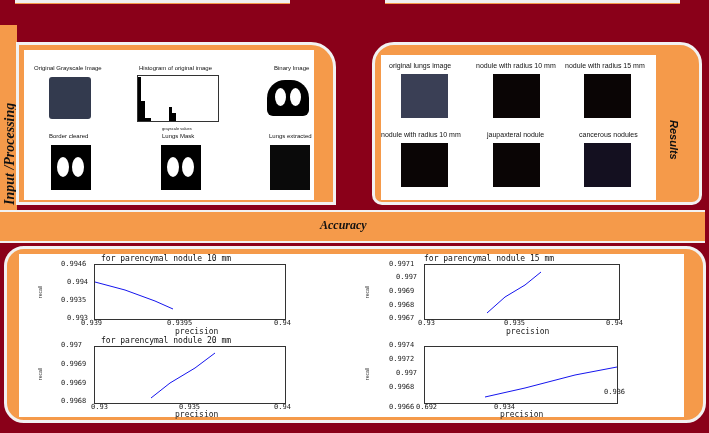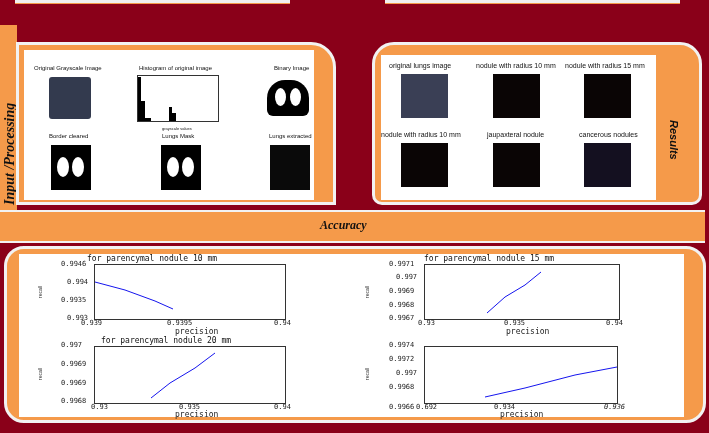--- a/index.html
+++ b/index.html
@@ -79,21 +79,21 @@
 </div>
 
 <div style="position:absolute;left:0;top:210px;width:705px;height:33px;background:#f59a4a;border-top:2px solid #f2f2f2;border-bottom:2px solid #f2f2f2;box-sizing:border-box;">
   <div style="position:absolute;left:320px;top:6px;font-family:'Liberation Serif',serif;font-style:italic;font-weight:bold;font-size:12px;color:#111;">Accuracy</div>
 </div>
 
 <div class="panel" style="left:4px;top:246px;width:702px;height:177px;border-radius:20px;">
   <div class="inner" style="left:12px;top:5px;width:665px;height:163px;">
 
     <div class="plot" style="left:0;top:0;width:330px;height:80px;">
-      <div class="ttl" style="left:68px;top:0px;">for parencymal nodule 10 mm</div>
+      <div class="ttl" style="left:82px;top:0px;">for parencymal nodule 10 mm</div>
       <div class="axes" style="left:75px;top:10px;width:190px;height:54px;">
         <svg width="190" height="54">
             <polyline points="0,17 30,25 60,36 78,44" fill="none" stroke="#1515ee" stroke-width="1"></polyline>
           </svg>
       </div>
       <div class="tick" style="left:42px;top:6px;">0.9946</div>
       <div class="tick" style="left:48px;top:24px;">0.994</div>
       <div class="tick" style="left:42px;top:42px;">0.9935</div>
       <div class="tick" style="left:48px;top:60px;">0.993</div>
       <div class="tick" style="left:62px;top:65px;">0.939</div>
@@ -146,19 +146,19 @@
             <polyline points="60,50 100,41 150,28 192,20" fill="none" stroke="#1515ee" stroke-width="1"></polyline>
           </svg>
       </div>
       <div class="tick" style="left:35px;top:5px;">0.9974</div>
       <div class="tick" style="left:35px;top:19px;">0.9972</div>
       <div class="tick" style="left:42px;top:33px;">0.997</div>
       <div class="tick" style="left:35px;top:47px;">0.9968</div>
       <div class="tick" style="left:35px;top:67px;">0.9966</div>
       <div class="tick" style="left:62px;top:67px;">0.692</div>
       <div class="tick" style="left:140px;top:67px;">0.934</div>
-      <div class="tick" style="left:250px;top:67px;font-style:italic;">0.936</div>
+      <div class="tick" style="left:250px;top:52px;">0.936</div>
       <div class="xl" style="left:140px;top:74px;">precision</div>
       <div class="yl" style="left:10px;top:44px;">recall</div>
     </div>
 
   </div>
 </div>
 
 </body></html>

